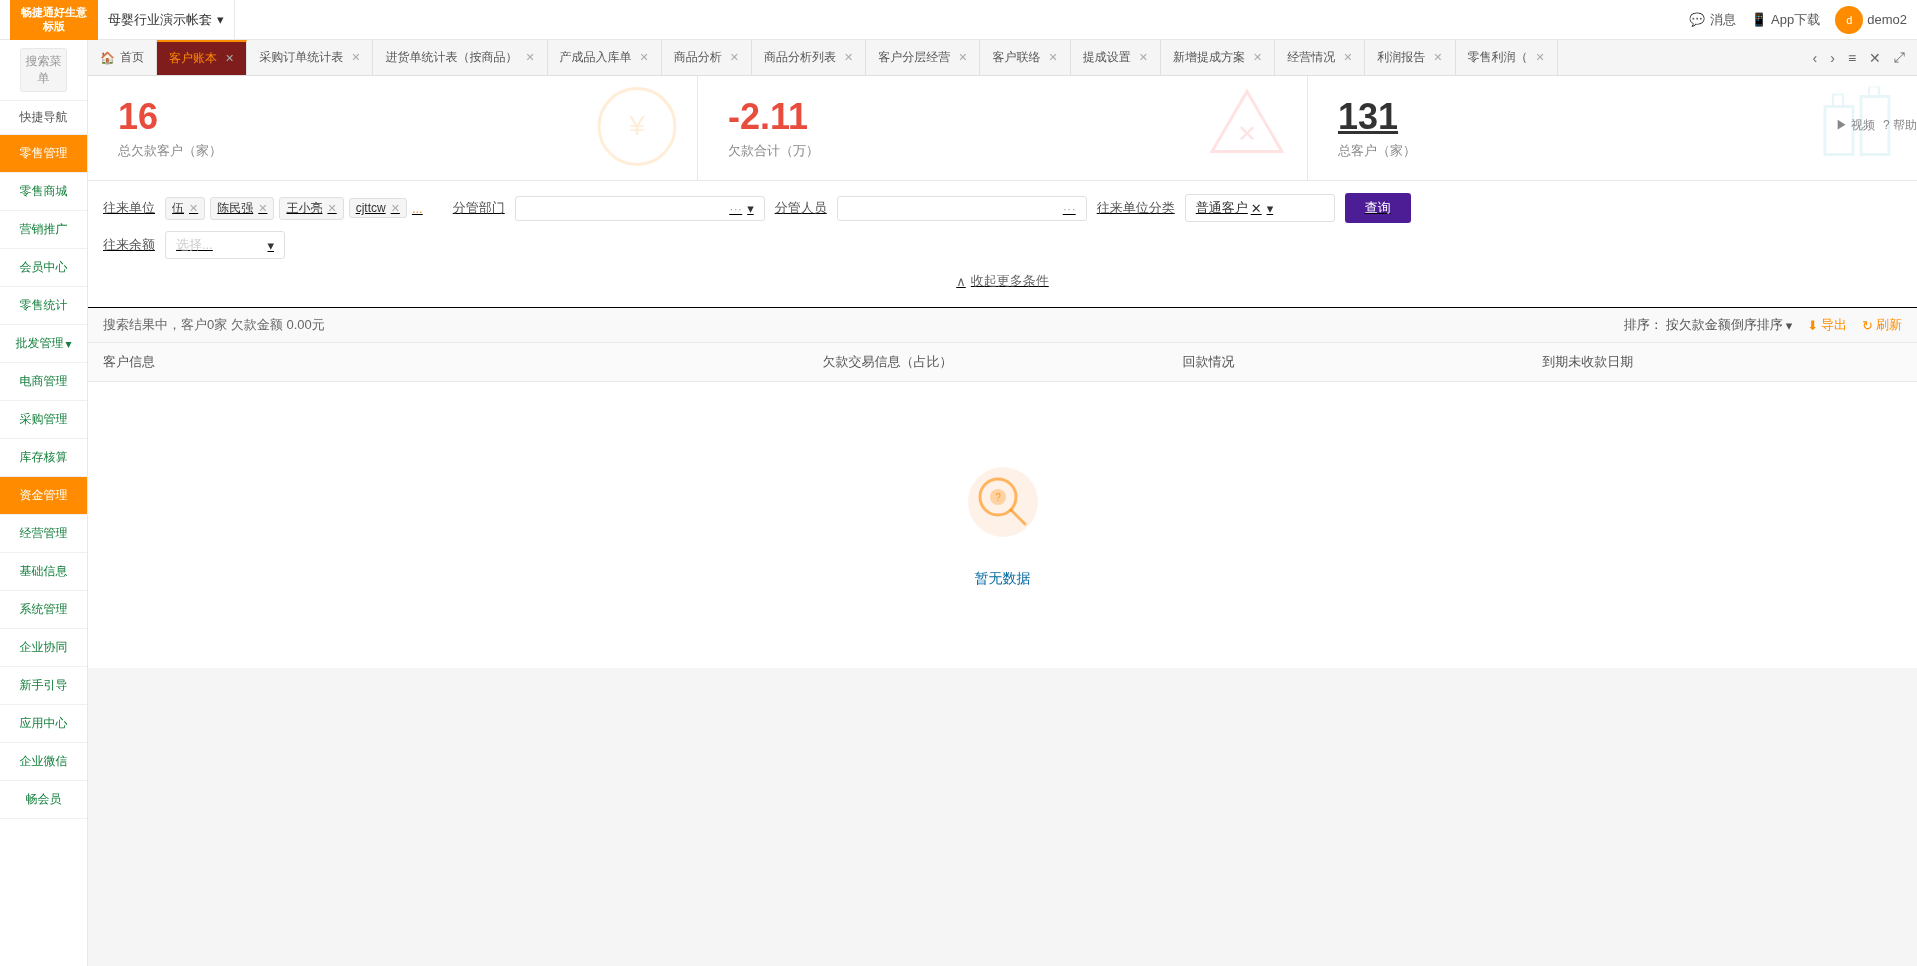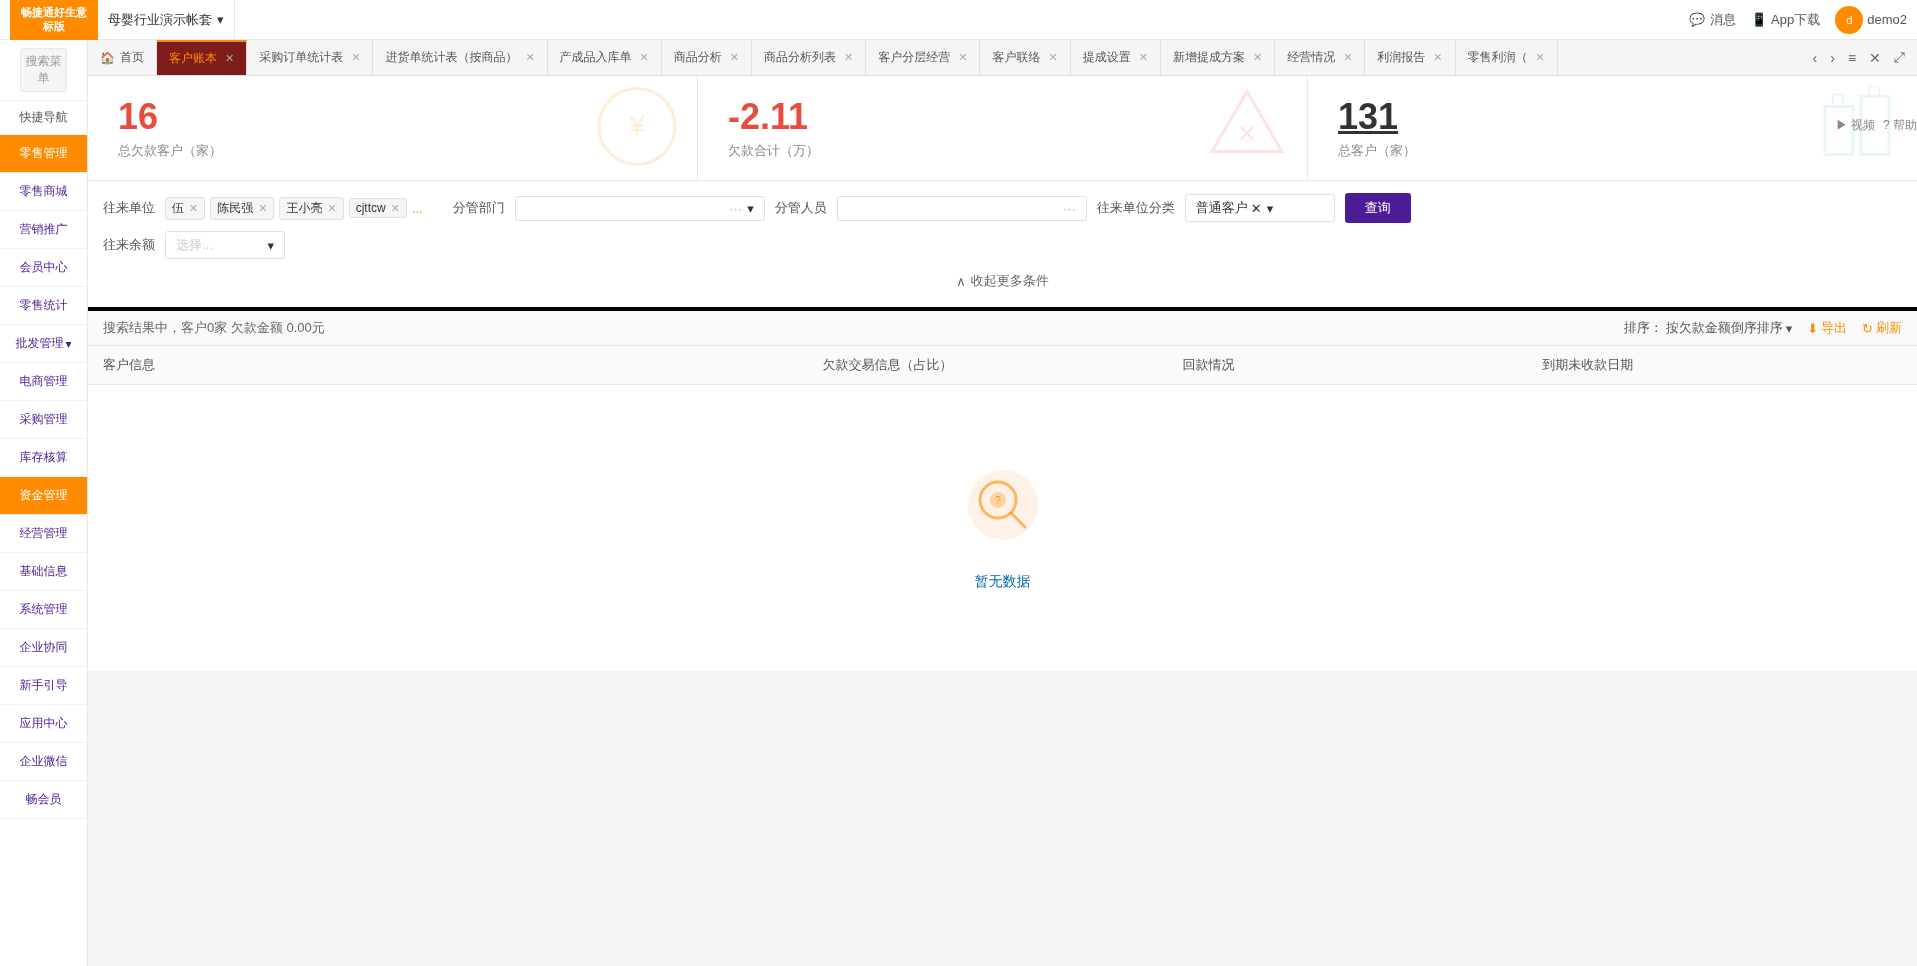--- a/index.html
+++ b/index.html
@@ -18,21 +18,21 @@
     .avatar-circle { width: 28px; height: 28px; border-radius: 50%; background: #ff8c00; display: flex; align-items: center; justify-content: center; color: #fff; font-size: 11px; }
 
     
     .main-layout { display: flex; flex: 1; overflow: hidden; }
 
     
     .sidebar { width: 88px; background: #fff; border-right: 1px solid #e8e8e8; display: flex; flex-direction: column; overflow-y: auto; flex-shrink: 0; }
     .sidebar-search { padding: 8px 20px; border-bottom: 1px solid #f0f0f0; }
     .sidebar-search-btn { width: 100%; background: #f5f5f5; border: 1px solid #e8e8e8; border-radius: 3px; padding: 4px; font-size: 12px; color: #999; cursor: pointer; text-align: center; }
     .sidebar-nav-btn { padding: 8px 6px; text-align: center; font-size: 12px; color: #555; cursor: pointer; border-bottom: 1px solid #f0f0f0; }
-    .sidebar-item { padding: 10px 6px; text-align: center; font-size: 12px; color: #4c1d95; cursor: pointer; border-bottom: 1px solid #f0f0f0; }
+    .sidebar-item { padding: 10px 6px; text-align: center; font-size: 12px; color: #15803d; cursor: pointer; border-bottom: 1px solid #f0f0f0; }
     .sidebar-item.active { background: #ff8c00; color: #fff; }
     .sidebar-item.has-arrow { display: flex; align-items: center; justify-content: center; gap: 2px; }
 
     
     .content-area { flex: 1; display: flex; flex-direction: column; overflow: hidden; }
 
     
     .tab-bar {
       display: flex; align-items: center; background: #f5f5f5; height: 36px; border-bottom: 1px solid #e0e0e0;
       overflow: hidden; flex-shrink: 0;
@@ -61,21 +61,21 @@
     .stat-card:last-child { border-right: none; }
     .stat-icon { opacity: 0.15; position: absolute; right: 20px; top: 50%; transform: translateY(-50%); }
     .stat-main { }
     .stat-number { font-size: 36px; font-weight: bold; }
     .stat-number.red { color: #e74c3c; }
     .stat-number.orange { color: #333; text-decoration: underline; }
     .stat-label { font-size: 13px; color: #888; margin-top: 4px; }
     .stat-card-help { position: absolute; top: 10px; right: 0; display: flex; gap: 8px; font-size: 12px; color: #888; margin-top: 31px; }
 
     
-    .filter-area { background: #fff; padding: 12px 15px; border-bottom: 4px solid #000000; }
+    .filter-area { background: #fff; padding: 12px 15px; border-bottom: 1px solid #000000; text-decoration: underline; }
     .filter-row { display: flex; align-items: center; gap: 10px; flex-wrap: wrap; margin-bottom: 8px; }
     .filter-label { font-size: 13px; color: #555; white-space: nowrap; }
     .filter-tags { display: flex; align-items: center; gap: 5px; flex-wrap: wrap; }
     .filter-tag {
       display: flex; align-items: center; gap: 3px;
       background: #f5f5f5; border: 1px solid #e0e0e0; border-radius: 3px;
       padding: 2px 6px; font-size: 12px; color: #333; cursor: pointer;
     }
     .filter-tag .tag-x { color: #aaa; font-size: 11px; margin-left: 2px; }
     .filter-more { color: #ff8c00; cursor: pointer; font-size: 13px; }

